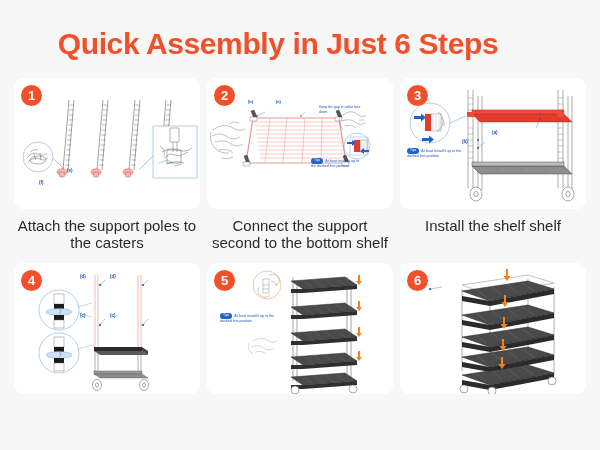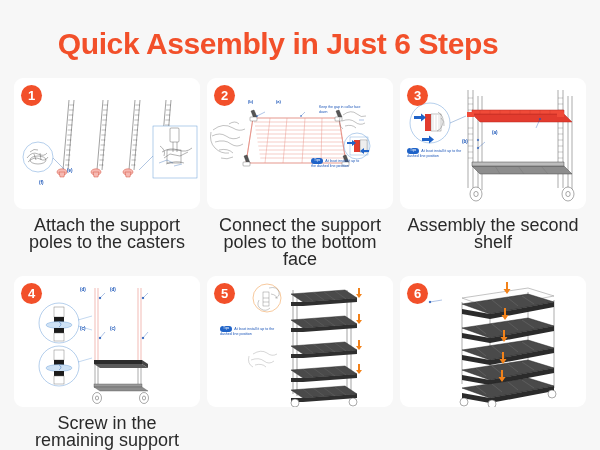--- a/index.html
+++ b/index.html
@@ -52,21 +52,21 @@
     font-size: 13px;
     font-weight: bold;
     line-height: 21px;
     text-align: center;
     z-index: 6;
   }
   .art { position: absolute; inset: 0; }
   .caption {
     margin-top: 8px;
     text-align: center;
-    font-size: 18px;
+    font-size: 15px;
     line-height: 17px;
     color: #2a2a2a;
     padding: 0 2px;
   }
   .tipbox { position: absolute; font-size: 3.6px; color: #1a55b8; line-height: 1.45; }
   .tippill {
     display: inline-block;
     background: #1f63c8; color: #fff;
     border-radius: 6px;
     padding: 0.4px 3px;
@@ -307,21 +307,21 @@
               </g>
           </svg>
         </div>
         <div class="lbl" style="left:41px;top:21px;font-size:4px;">(b)</div>
         <div class="lbl" style="left:69px;top:21px;font-size:4px;">(a)</div>
         <div class="note" style="left:112px;top:27px;width:42px;">Keep the gap in collar face down</div>
         <div class="tipbox" style="left:104px;top:80px;width:52px;">
           <span class="tippill">Tips</span><span>At least install it up to the dashed line position</span>
         </div>
       </div>
-      <div class="caption">Connect the support poles to the bottom face</div>
+      <div class="caption">Connect the support second to the bottom shelf</div>
     </div>
 
     <div class="cell">
       <div class="card">
         <div class="badge">3</div>
         <div class="art">
           <svg viewBox="0 0 186 131" preserveAspectRatio="none">
 
             <g stroke="#555" fill="none" stroke-width="0.5">
               <line x1="68" y1="12" x2="68" y2="110"></line>
@@ -414,21 +414,21 @@
               <circle cx="78" cy="62" r="0.8"></circle>
             </g>
           </svg>
         </div>
         <div class="lbl" style="left:92px;top:52px;">(a)</div>
         <div class="lbl" style="left:62px;top:61px;">(b)</div>
         <div class="tipbox" style="left:7px;top:70px;width:56px;">
           <span class="tippill">Tips</span><span>At least install it up to the dashed line position</span>
         </div>
       </div>
-      <div class="caption">Assembly the second shelf</div>
+      <div class="caption">Install the shelf shelf</div>
     </div>
 
     <div class="cell">
       <div class="card">
         <div class="badge">4</div>
         <div class="art">
           <svg viewBox="0 0 186 131" preserveAspectRatio="none">
 
             <g stroke="#e98f85" stroke-width="0.6" fill="none">
               <line x1="81" y1="12" x2="81" y2="86"></line>
@@ -492,21 +492,20 @@
               <circle cx="129" cy="62" r="0.9"></circle>
                 <line x1="129" y1="62" x2="134" y2="56"></line>
             </g>
           </svg>
         </div>
         <div class="lbl" style="left:66px;top:11px;">(d)</div>
         <div class="lbl" style="left:96px;top:11px;">(d)</div>
         <div class="lbl" style="left:66px;top:50px;">(c)</div>
         <div class="lbl" style="left:96px;top:50px;">(c)</div>
       </div>
-      <div class="caption">Screw in the remaining support poles one by one</div>
     </div>
 
     <div class="cell">
       <div class="card">
         <div class="badge">5</div>
         <div class="art">
           <svg viewBox="0 0 186 131" preserveAspectRatio="none">
 
             <g stroke="#666" fill="none" stroke-width="0.6">
               <line x1="86" y1="14" x2="86" y2="118"></line>

